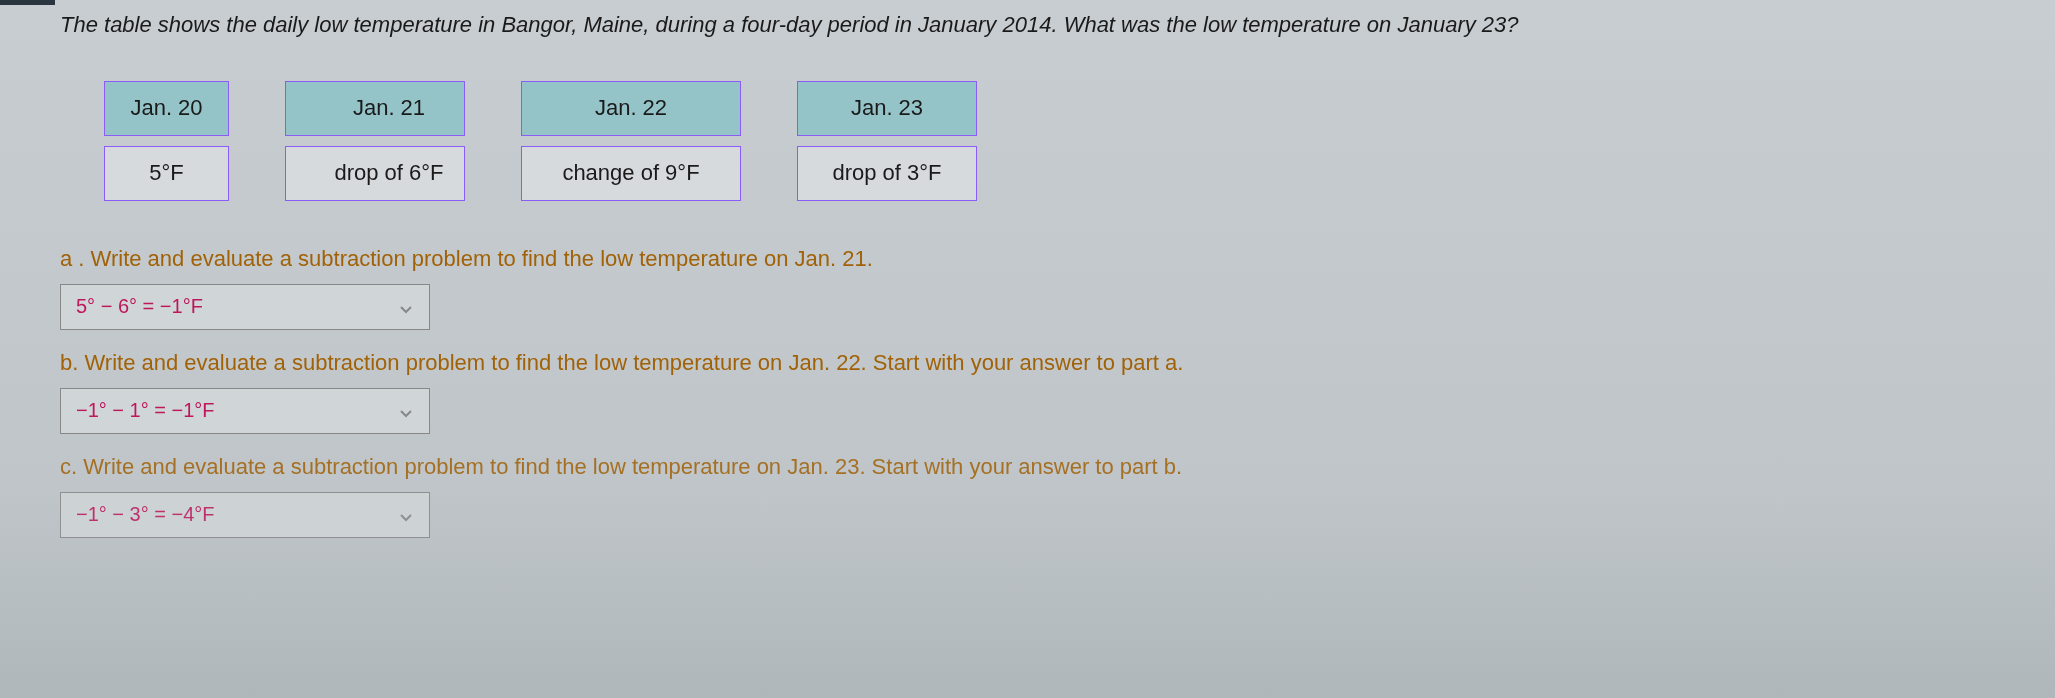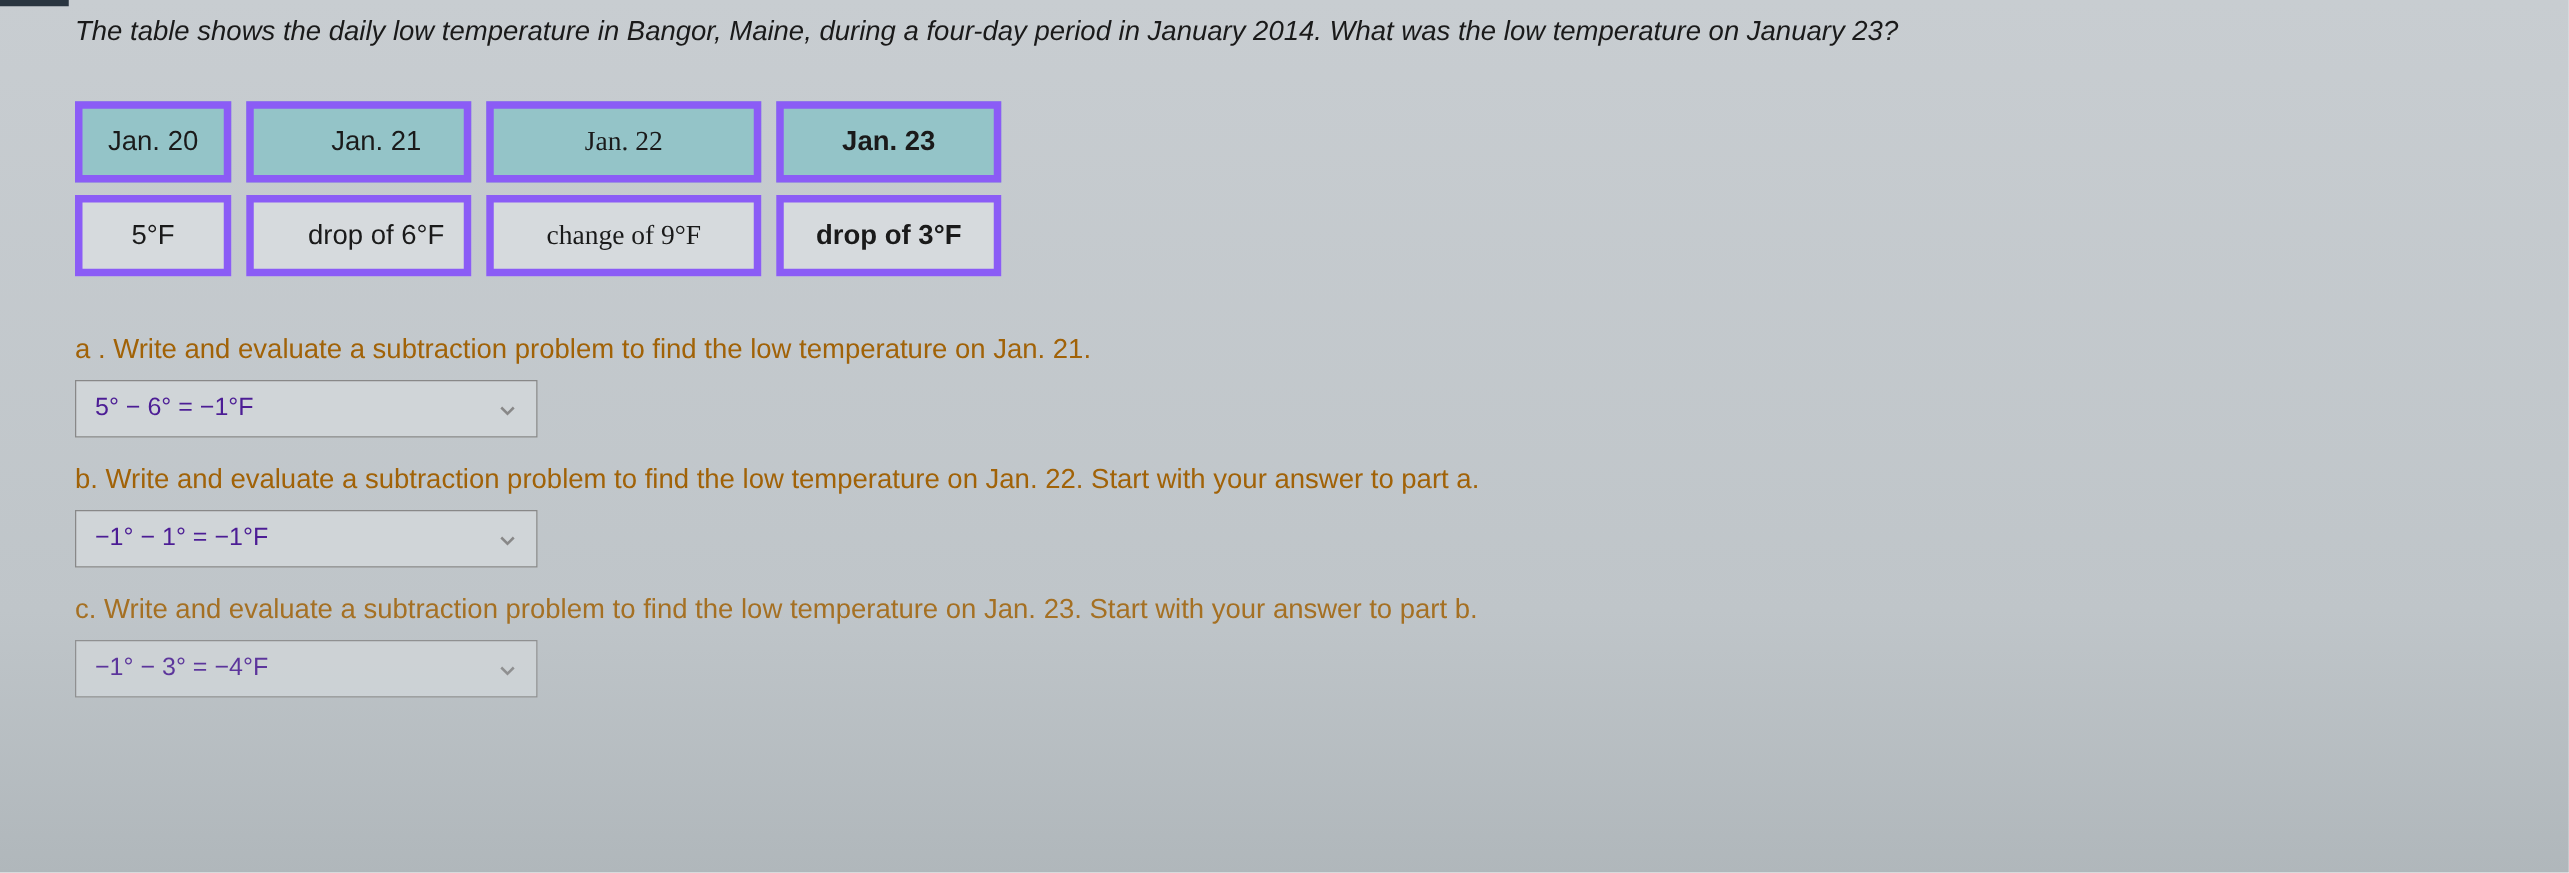--- a/index.html
+++ b/index.html
@@ -35,55 +35,56 @@
     display: flex;
     gap: 12px;
     margin-bottom: 45px;
   }
   .table-col {
     display: flex;
     flex-direction: column;
     gap: 10px;
   }
   .cell {
-    border: 6px solid #8b5cf6;
+    border: 1px solid #8b5cf6;
     display: flex;
     align-items: center;
     justify-content: center;
     font-size: 22px;
     color: #1a1a1a;
-    height: 65px;
+    height: 55px;
     background: #d6dadd;
+    margin-left: 44px;
   }
   .cell.header {
     background: #94c4c8;
   }
   .col-1 .cell { width: 125px; }
   .col-2 .cell { width: 180px; padding-left: 28px; }
-  .col-3 .cell { width: 220px; font-family: Liberation Serif, serif; }
-  .col-4 .cell { width: 180px; font-weight: bold; }
+  .col-3 .cell { width: 220px; }
+  .col-4 .cell { width: 180px; }
   .part-row {
     margin-bottom: 15px;
   }
   .part-label {
     font-size: 22px;
     color: #a16207;
     margin-bottom: 12px;
   }
   .dropdown {
     position: relative;
     width: 370px;
     height: 46px;
     border: 1px solid #888;
     background: #d0d5d8;
     display: flex;
     align-items: center;
     padding: 0 15px;
     font-size: 20px;
-    color: #4c1d95;
+    color: #be185d;
     margin-bottom: 20px;
   }
   .dropdown .chevron {
     position: absolute;
     right: 15px;
     top: 50%;
     transform: translateY(-50%);
     width: 16px;
     height: 16px;
   }

